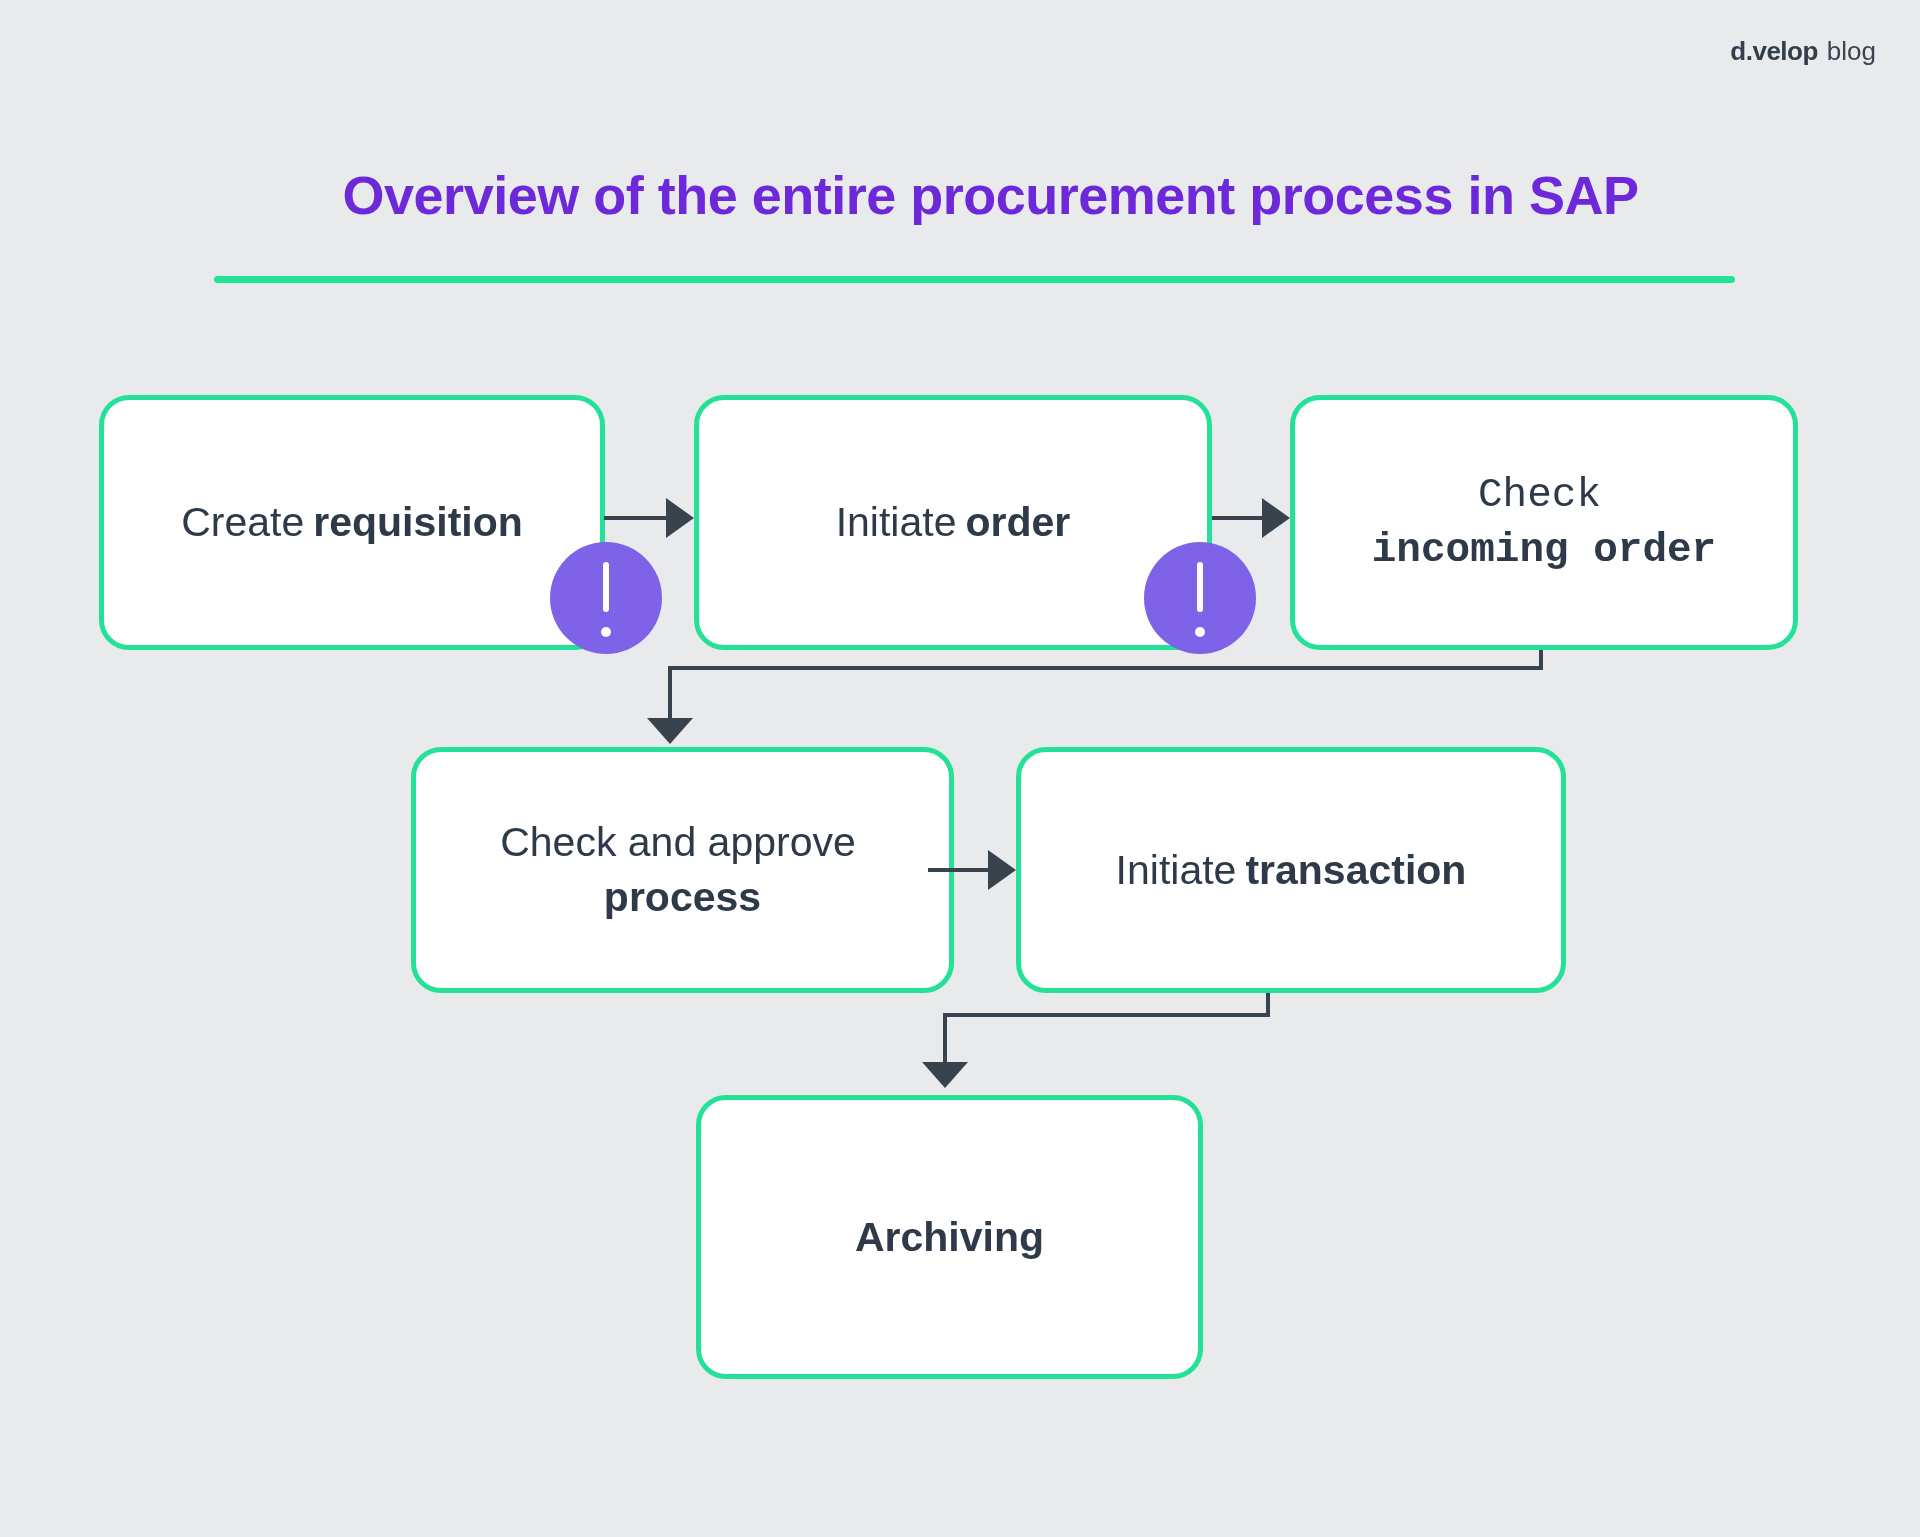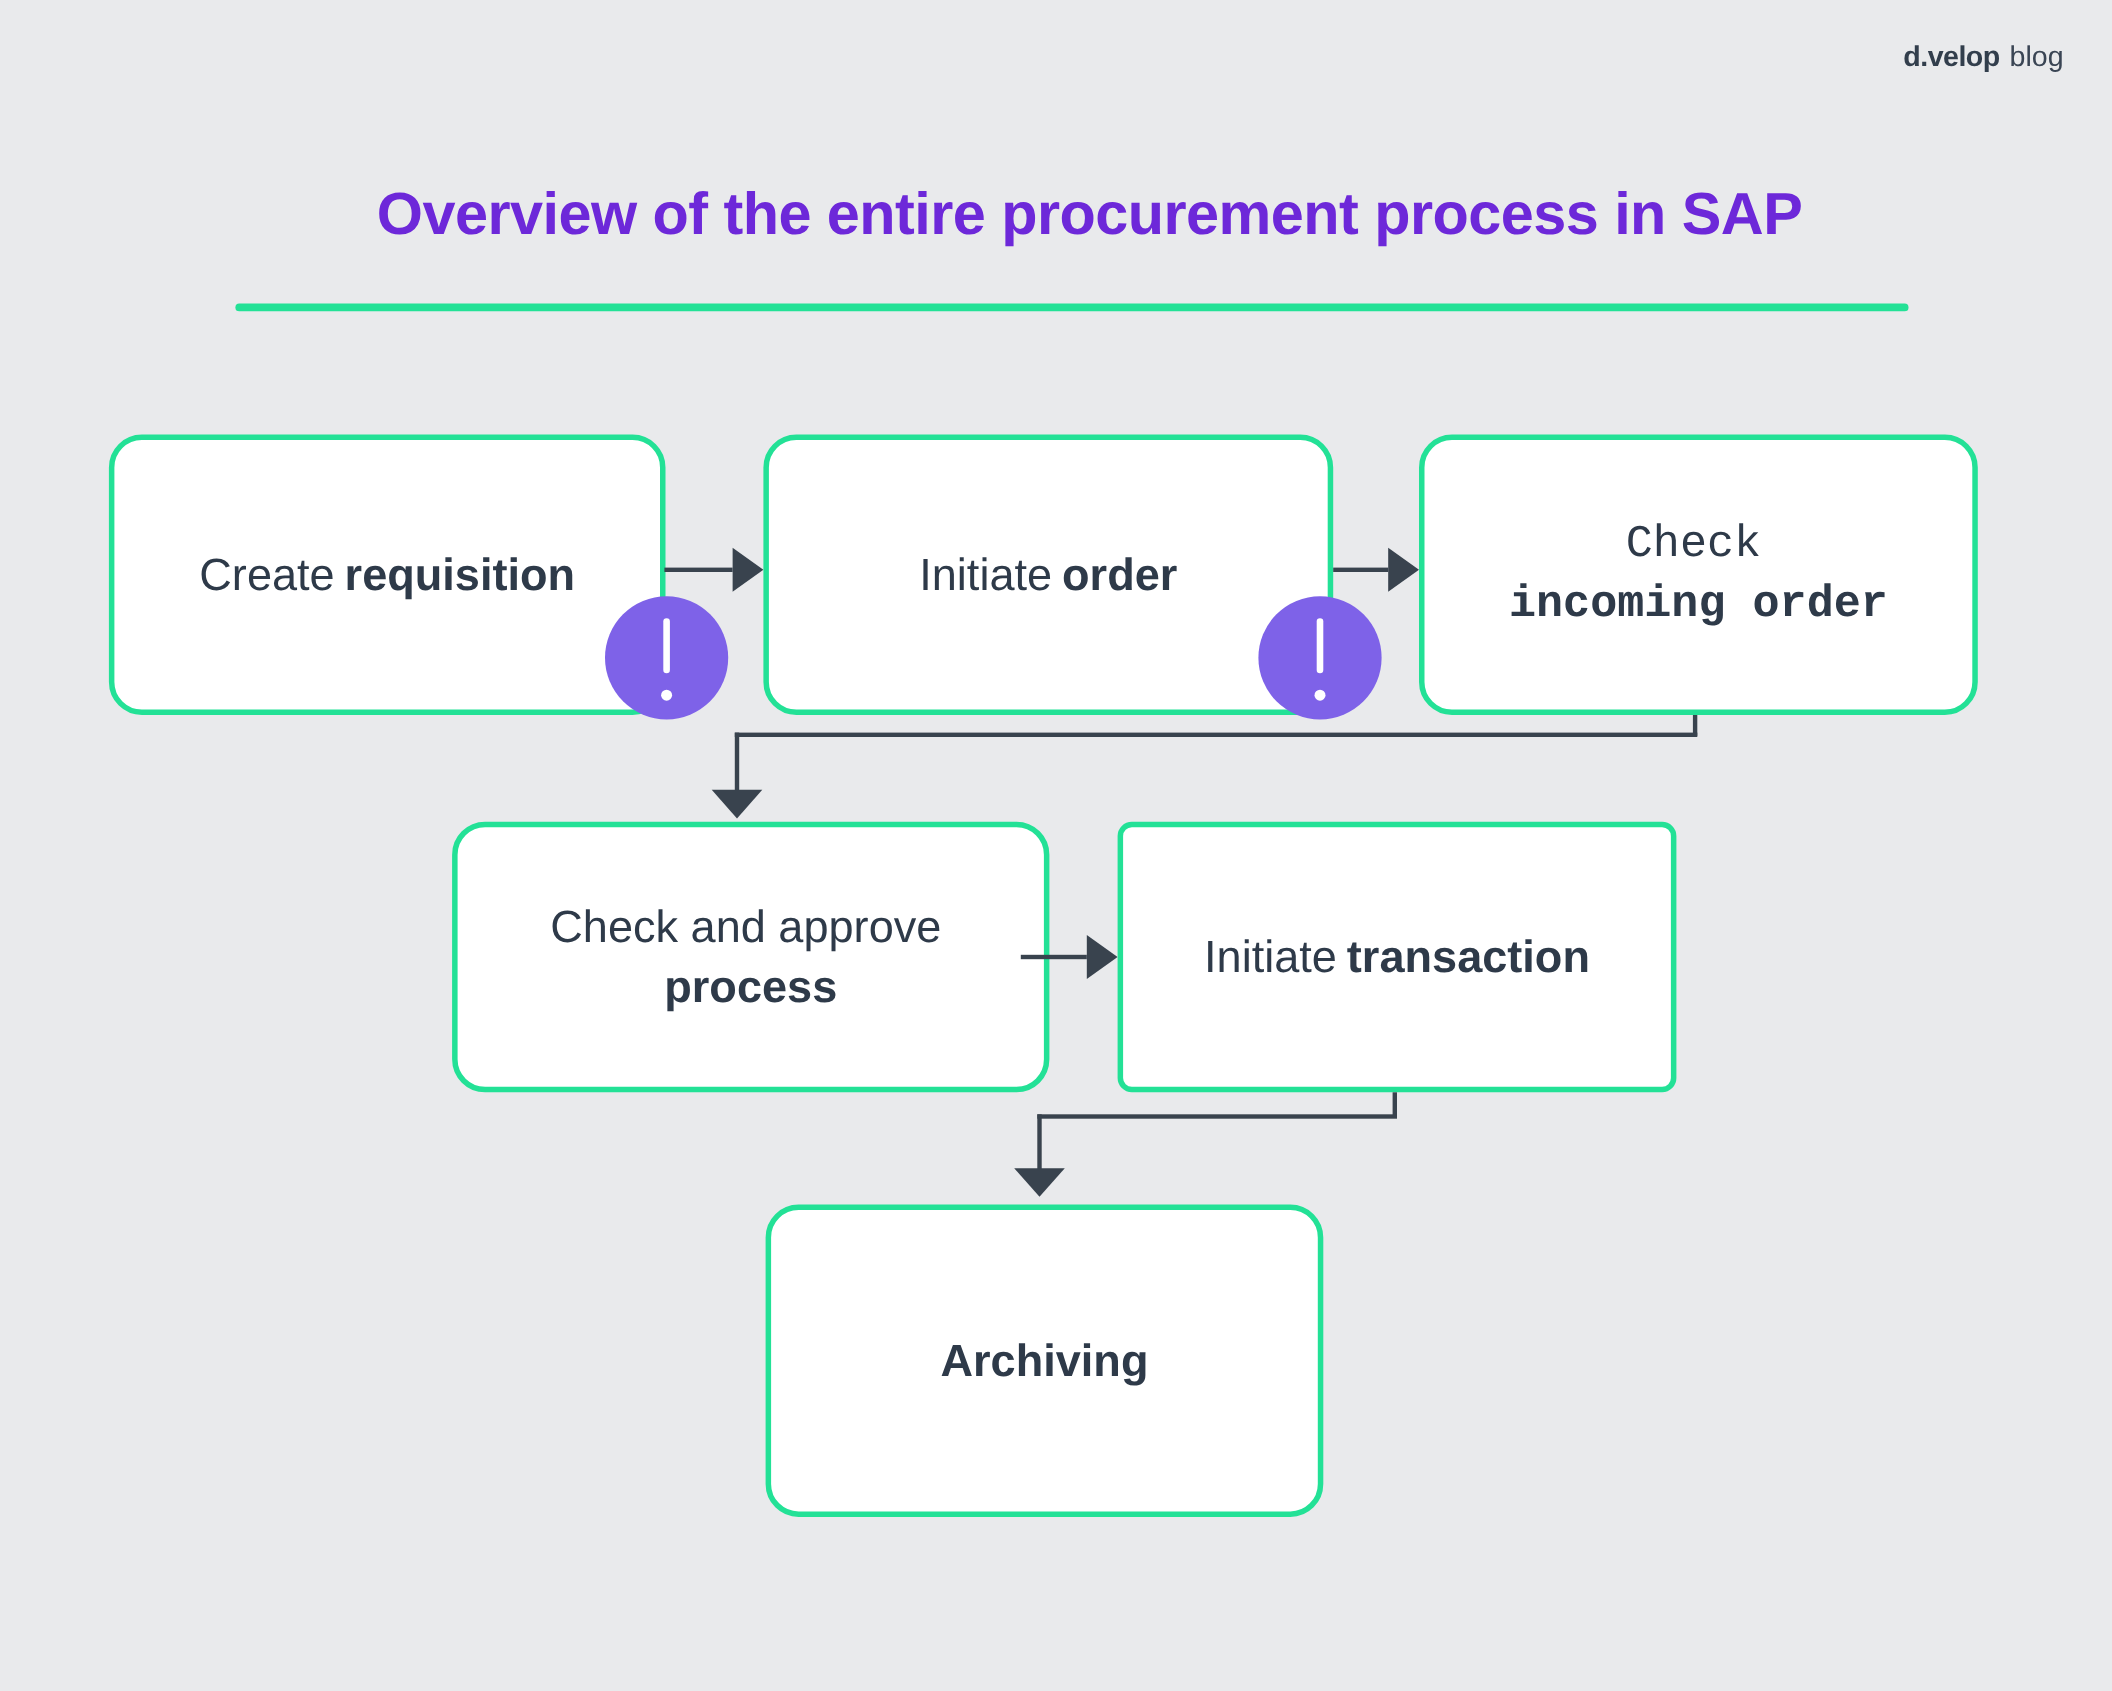--- a/index.html
+++ b/index.html
@@ -33,21 +33,21 @@
   }
   .t-reg  { font-weight:400; }
   .t-bold { font-weight:700; }
   .box-line { white-space:nowrap; }
   .box-line .t-reg { margin-right:0.22em; }
 
   .box-1 { left:99px;   top:395px;  width:506px; height:255px; }
   .box-2 { left:694px;  top:395px;  width:518px; height:255px; }
   .box-3 { left:1290px; top:395px;  width:508px; height:255px;font-family:Liberation Mono, monospace; }
   .box-4 { left:411px;  top:747px;  width:543px; height:246px; }
-  .box-5 { left:1016px; top:747px;  width:508px; height:246px;border-radius:13px; }
+  .box-5 { left:1016px; top:747px;  width:550px; height:246px; }
   .box-6 { left:696px;  top:1095px; width:507px; height:284px; }
 
   
   .hline { position:absolute; height:4px; background:#39434e; }
   .vline { position:absolute; width:4px;  background:#39434e; }
   .ah-right {
     position:absolute; width:0; height:0;
     border-top:20px solid transparent; border-bottom:20px solid transparent;
     border-left:28px solid #39434e;
   }

